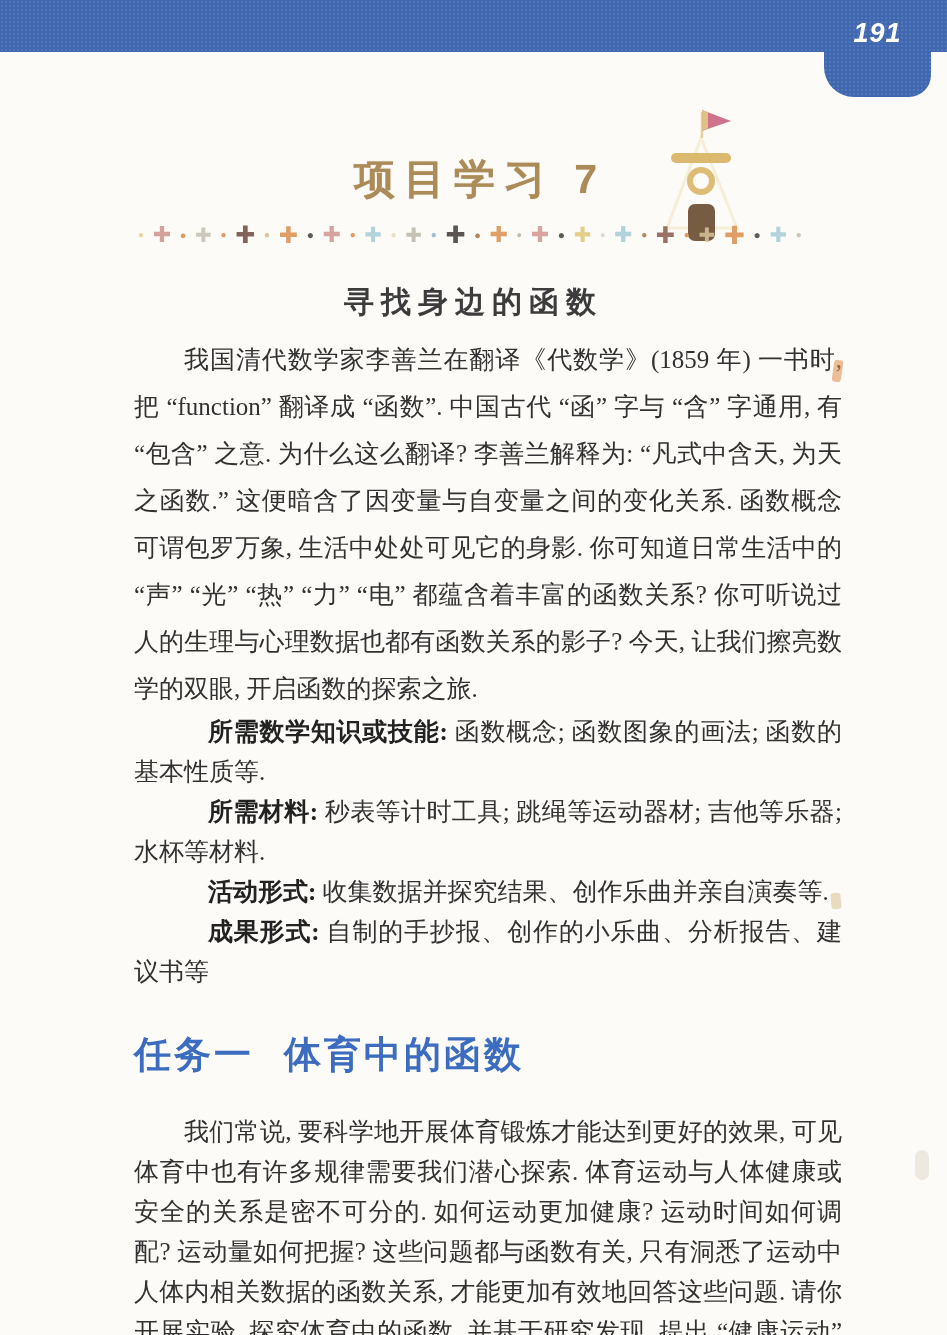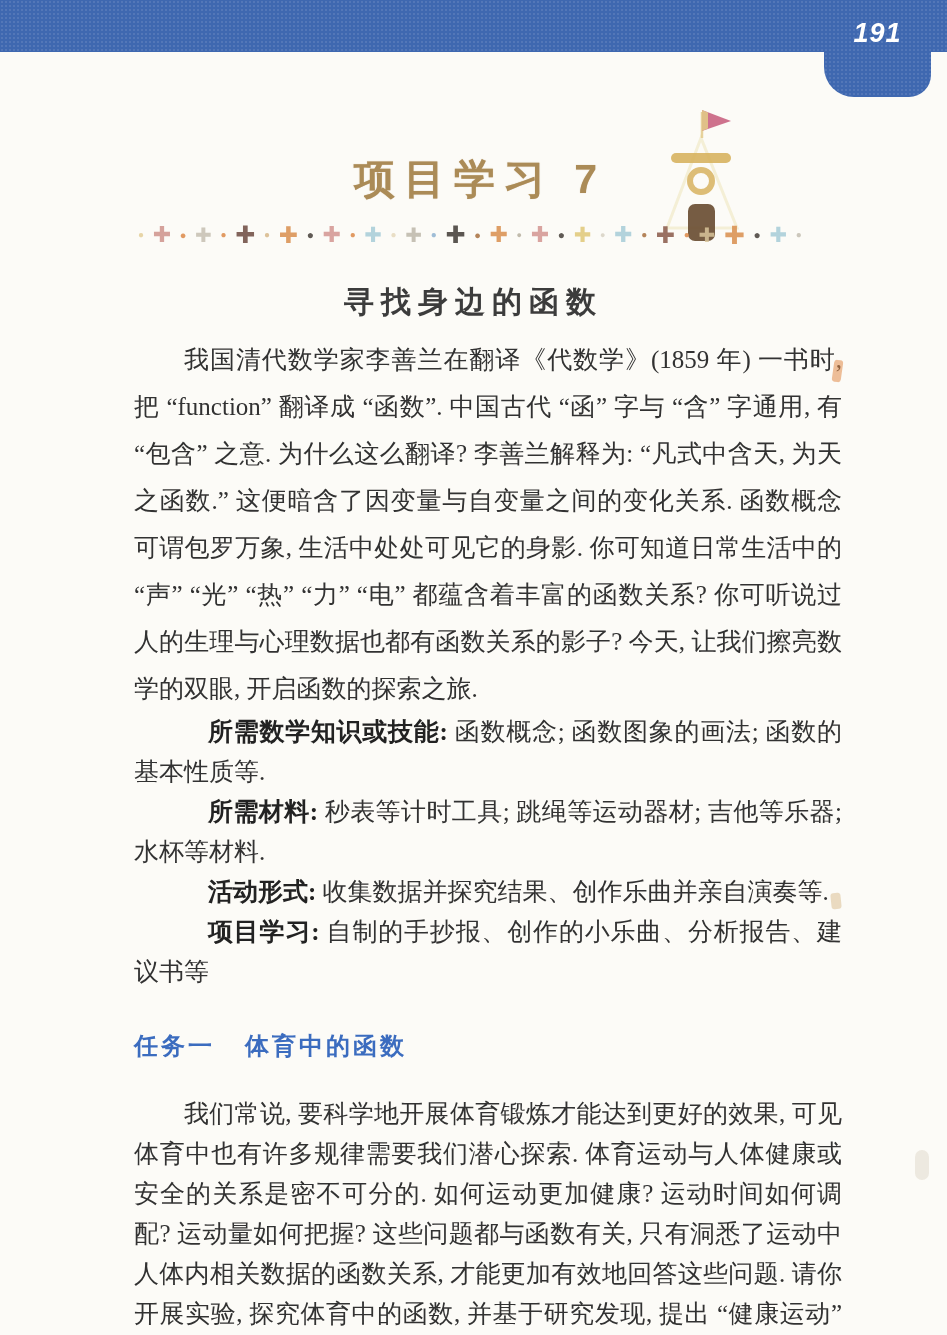--- a/index.html
+++ b/index.html
@@ -67,21 +67,21 @@
     text-align:justify;
   }
   .content p{margin:0;text-indent:2em;}
   .p-intro{line-height:47px;}
   .p-req{line-height:40px;}
   .req-label{font-weight:bold;color:#222;margin-left:24px;}
   .task-heading{
     margin-top:20px;
     padding-top:18px;
     font-family:"Liberation Sans","DejaVu Sans",sans-serif;
-    font-size:24px;font-weight:bold;color:#3b6cbf;
+    font-size:37px;font-weight:bold;color:#3b6cbf;
     letter-spacing:3px;
   }
   .task-heading .task-label{margin-right:30px;}
   .p-task{line-height:40px;margin-top:32px !important;}
   
   .footer{
     position:absolute;top:1272px;right:116px;
     font-family:"Liberation Sans","DejaVu Sans",sans-serif;
     font-size:22px;font-weight:bold;color:#4a77c4;
     letter-spacing:2px;opacity:.9;
@@ -153,21 +153,21 @@
     </div>
 
   <div class="section-title">寻找身边的函数</div>
 
   <div class="content">
     <p class="p-intro">我国清代数学家李善兰在翻译《代数学》(1859 年) 一书时, 把 “function” 翻译成 “函数”. 中国古代 “函” 字与 “含” 字通用, 有 “包含” 之意. 为什么这么翻译? 李善兰解释为: “凡式中含天, 为天之函数.” 这便暗含了因变量与自变量之间的变化关系. 函数概念可谓包罗万象, 生活中处处可见它的身影. 你可知道日常生活中的 “声” “光” “热” “力” “电” 都蕴含着丰富的函数关系? 你可听说过人的生理与心理数据也都有函数关系的影子? 今天, 让我们擦亮数学的双眼, 开启函数的探索之旅.</p>
 
     <p class="p-req"><span class="req-label">所需数学知识或技能:</span><span> 函数概念; 函数图象的画法; 函数的基本性质等.</span></p>
     <p class="p-req"><span class="req-label">所需材料:</span><span> 秒表等计时工具; 跳绳等运动器材; 吉他等乐器; 水杯等材料.</span></p>
     <p class="p-req"><span class="req-label">活动形式:</span><span> 收集数据并探究结果、创作乐曲并亲自演奏等.</span></p>
-    <p class="p-req"><span class="req-label">项目学习:</span><span> 自制的手抄报、创作的小乐曲、分析报告、建议书等</span></p>
+    <p class="p-req"><span class="req-label">成果形式:</span><span> 自制的手抄报、创作的小乐曲、分析报告、建议书等</span></p>
 
     <div class="task-heading">
       <span class="task-label">任务一</span><span>体育中的函数</span>
     </div>
 
     <p class="p-task">我们常说, 要科学地开展体育锻炼才能达到更好的效果, 可见体育中也有许多规律需要我们潜心探索. 体育运动与人体健康或安全的关系是密不可分的. 如何运动更加健康? 运动时间如何调配? 运动量如何把握? 这些问题都与函数有关, 只有洞悉了运动中人体内相关数据的函数关系, 才能更加有效地回答这些问题. 请你开展实验, 探究体育中的函数, 并基于研究发现, 提出 “健康运动” 的方案.</p>
   </div>
 
 
   <div class="smudge smudge-1"></div>

